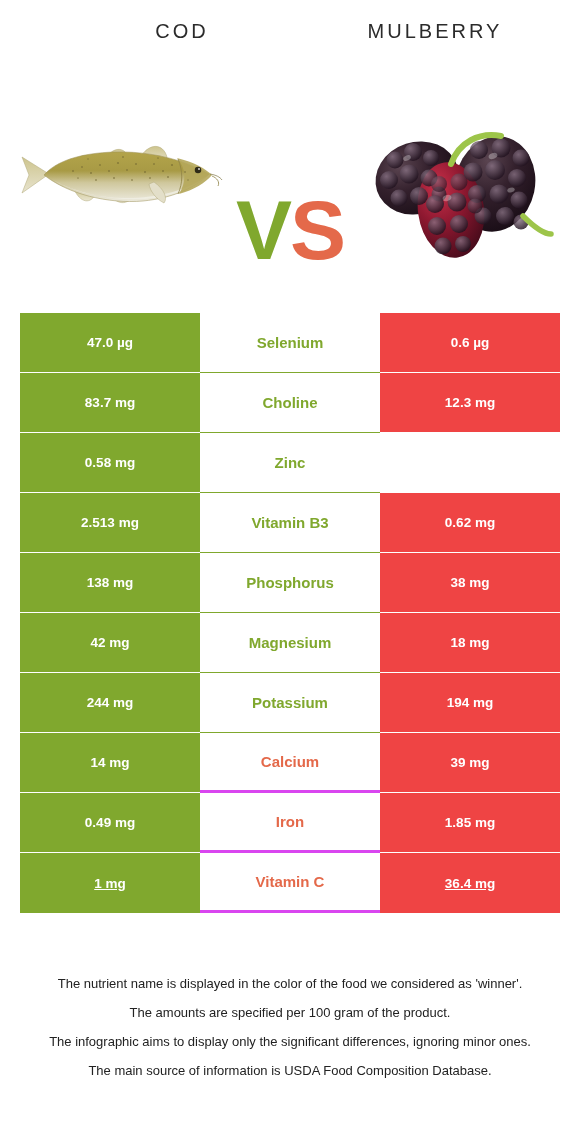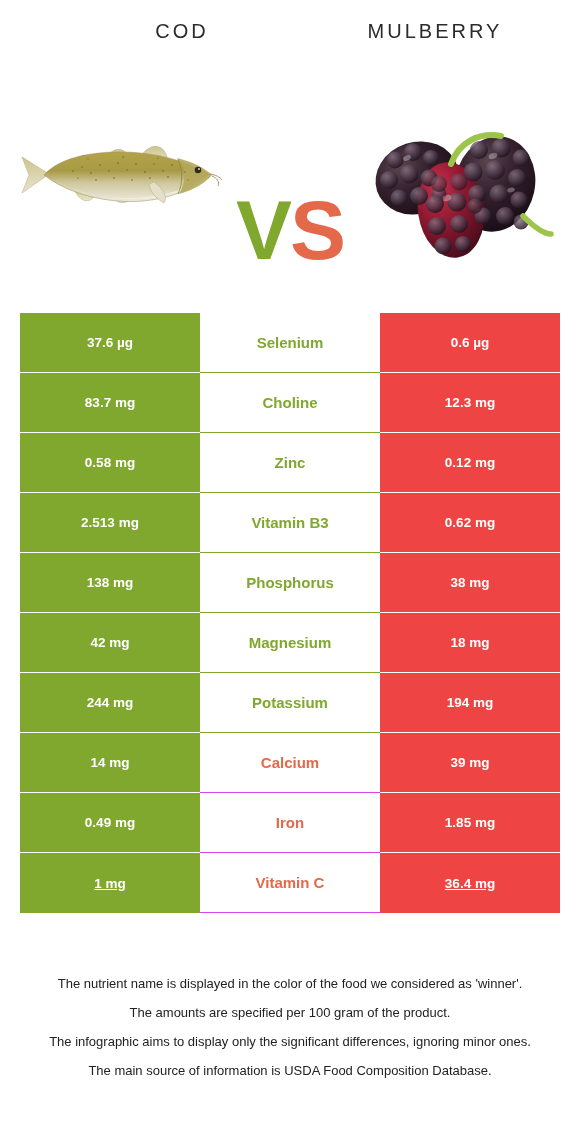--- a/index.html
+++ b/index.html
@@ -106,21 +106,21 @@
     font-size: 15px;
     font-weight: bold;
   }
   .cell.right {
     width: 180px;
     background: #ef4444;
     color: #ffffff;
     border-bottom: 1px solid #ffffff;
   }
   .row.win-left  .cell.mid { color: #80a82e; border-bottom: 1px solid #80a82e; }
-  .row.win-right .cell.mid { color: #e4694a; border-bottom: 1px solid #d946ef; }
+  .row.win-right .cell.mid { color: #e4694a; border-bottom: 3px solid #d946ef; }
   .row:last-child .cell.left,
   .row:last-child .cell.right { border-bottom: none; text-decoration: underline; }
 
   
   .footer {
     position: absolute;
     left: 20px;
     top: 965px;
     width: 540px;
     text-align: center;
@@ -284,35 +284,34 @@
         <path d="M96,66 C104,44 124,34 146,38" fill="none" stroke="#9dc54a" stroke-width="6" stroke-linecap="round"></path>
         <path d="M168,118 C180,130 190,136 196,136" fill="none" stroke="#9dc54a" stroke-width="5.5" stroke-linecap="round"></path>
       </svg>
     </div>
   </div>
 </div>
 
 <div class="table">
 
   <div class="row win-left">
-    <div class="cell left">37.6 µg</div>
+    <div class="cell left">47.0 µg</div>
     <div class="cell mid">Selenium</div>
     <div class="cell right">0.6 µg</div>
   </div>
 
   <div class="row win-left">
     <div class="cell left">83.7 mg</div>
     <div class="cell mid">Choline</div>
     <div class="cell right">12.3 mg</div>
   </div>
 
   <div class="row win-left">
     <div class="cell left">0.58 mg</div>
     <div class="cell mid">Zinc</div>
-    <div class="cell right">0.12 mg</div>
   </div>
 
   <div class="row win-left">
     <div class="cell left">2.513 mg</div>
     <div class="cell mid">Vitamin B3</div>
     <div class="cell right">0.62 mg</div>
   </div>
 
   <div class="row win-left">
     <div class="cell left">138 mg</div>

